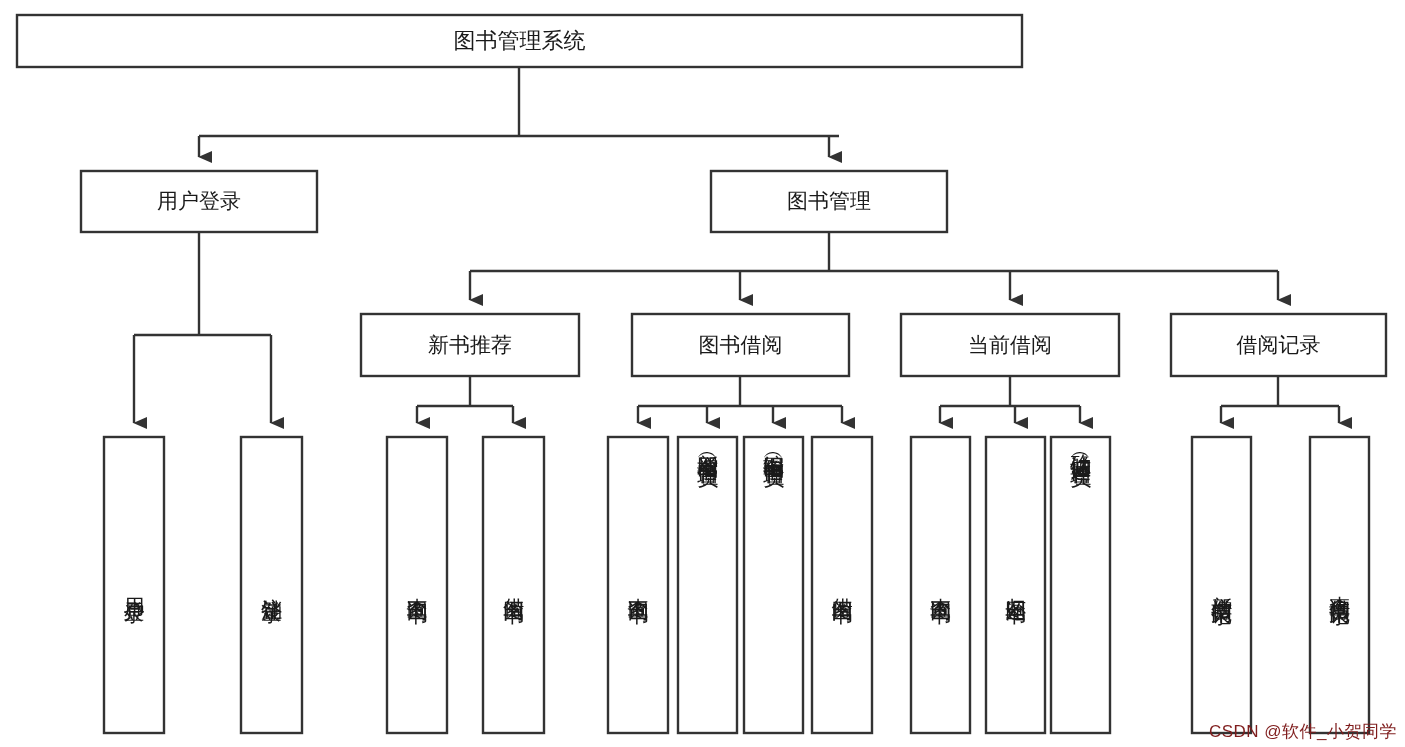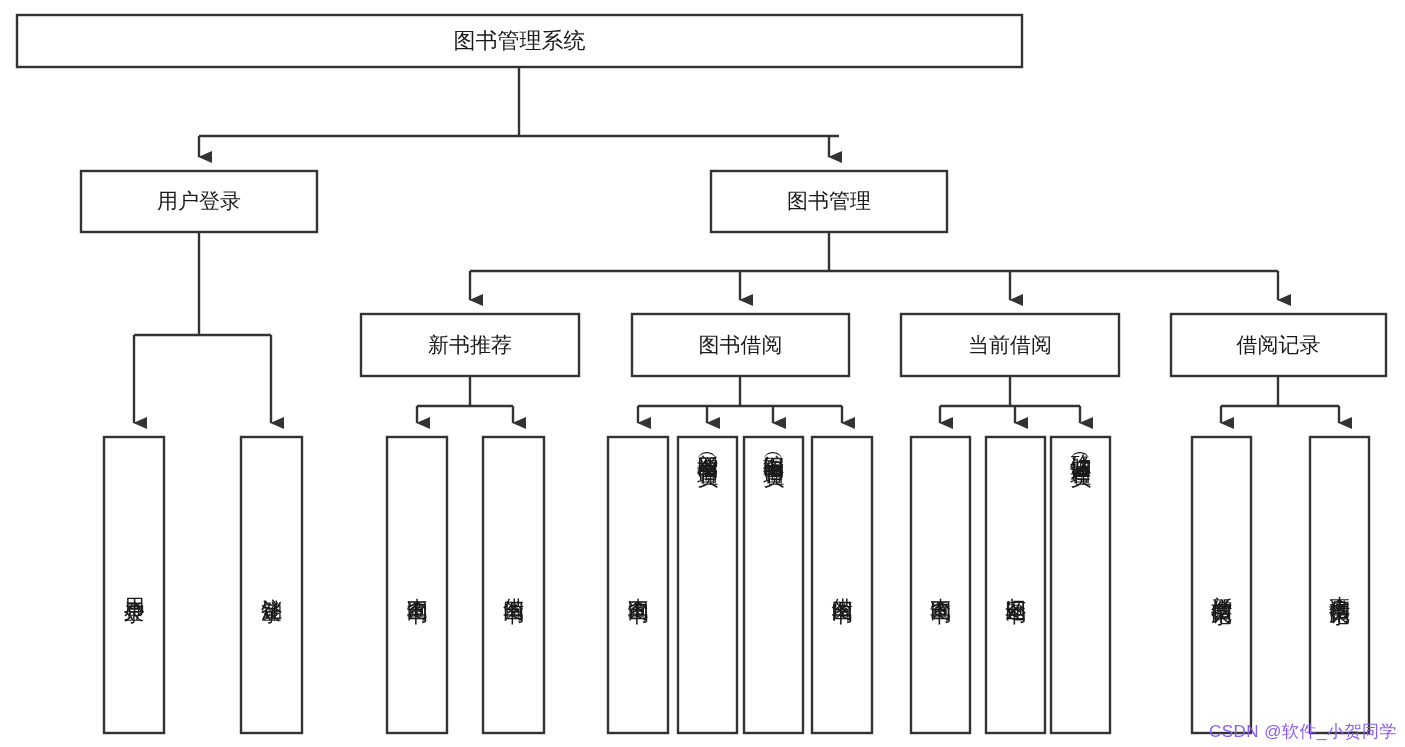--- a/index.html
+++ b/index.html
@@ -73,21 +73,21 @@
     letter-spacing: 2px;
     white-space: nowrap;
     text-align: center;
   }
   .watermark {
     position: absolute;
     right: 8px;
     bottom: 4px;
     font-family: "Liberation Sans", sans-serif;
     font-size: 17px;
-    color: #8b5cf6;
+    color: #7f1d1d;
     letter-spacing: 0.5px;
     user-select: none;
   }
 </style>
 </head>
 <body>
 
 <div id="diagram-root">
 
   <svg id="chart-svg" viewBox="0 0 1405 747">

